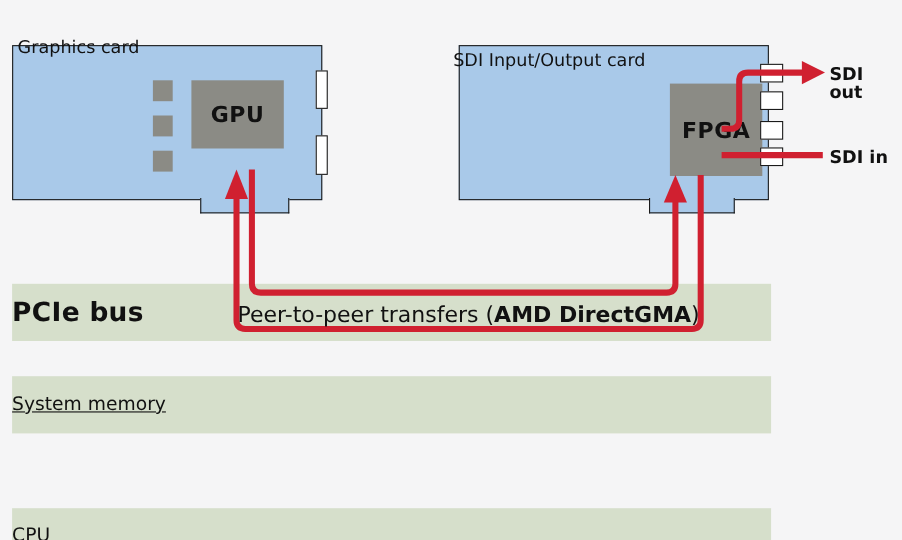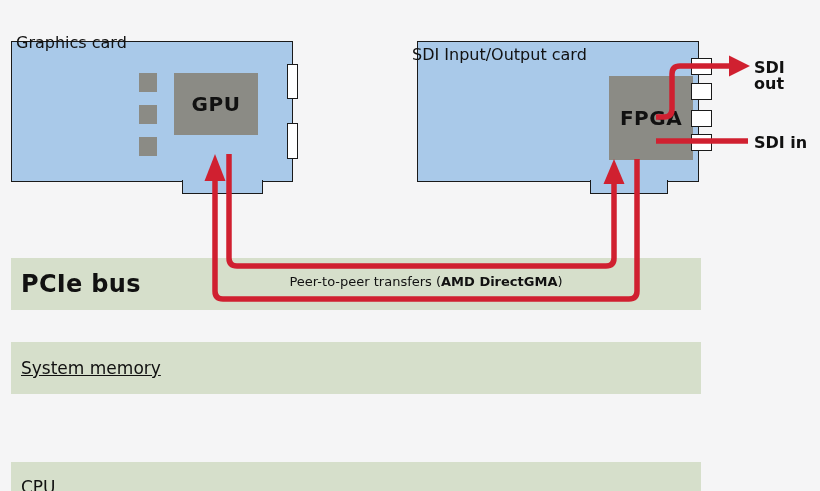--- a/index.html
+++ b/index.html
@@ -22,27 +22,27 @@
     font-weight:bold;font-size:20px;letter-spacing:.5px;z-index:3;box-sizing:border-box;
   }
   .mem{background:#8b8b85;z-index:3;}
   
   .slot{
     background:#ffffff;border:1.6px solid #1a1a1a;box-sizing:border-box;z-index:4;
   }
   
   .bar{
     left:11px;width:690px;background:#d6dfcb;z-index:0;
-    display:flex;align-items:center;box-sizing:border-box;padding-left:10px;
+    display:flex;align-items:center;box-sizing:border-box;
   }
   .bar-label{font-size:17px;}
   .bar-label.big{font-size:24px;font-weight:bold;letter-spacing:.3px;}
   
   #p2p-caption{
-    left:200px;top:274px;width:452px;text-align:center;font-size:13px;z-index:6;line-height:1.2;
+    left:200px;top:274px;width:452px;text-align:center;font-size:20px;z-index:6;line-height:1.2;
   }
   #p2p-caption .b{font-weight:bold;}
   
   .port-label{font-size:16px;line-height:1;z-index:6;font-weight:bold;}
   
   #wires{position:absolute;left:0;top:0;z-index:5;pointer-events:none;}
 </style>
 </head>
 <body>
 

